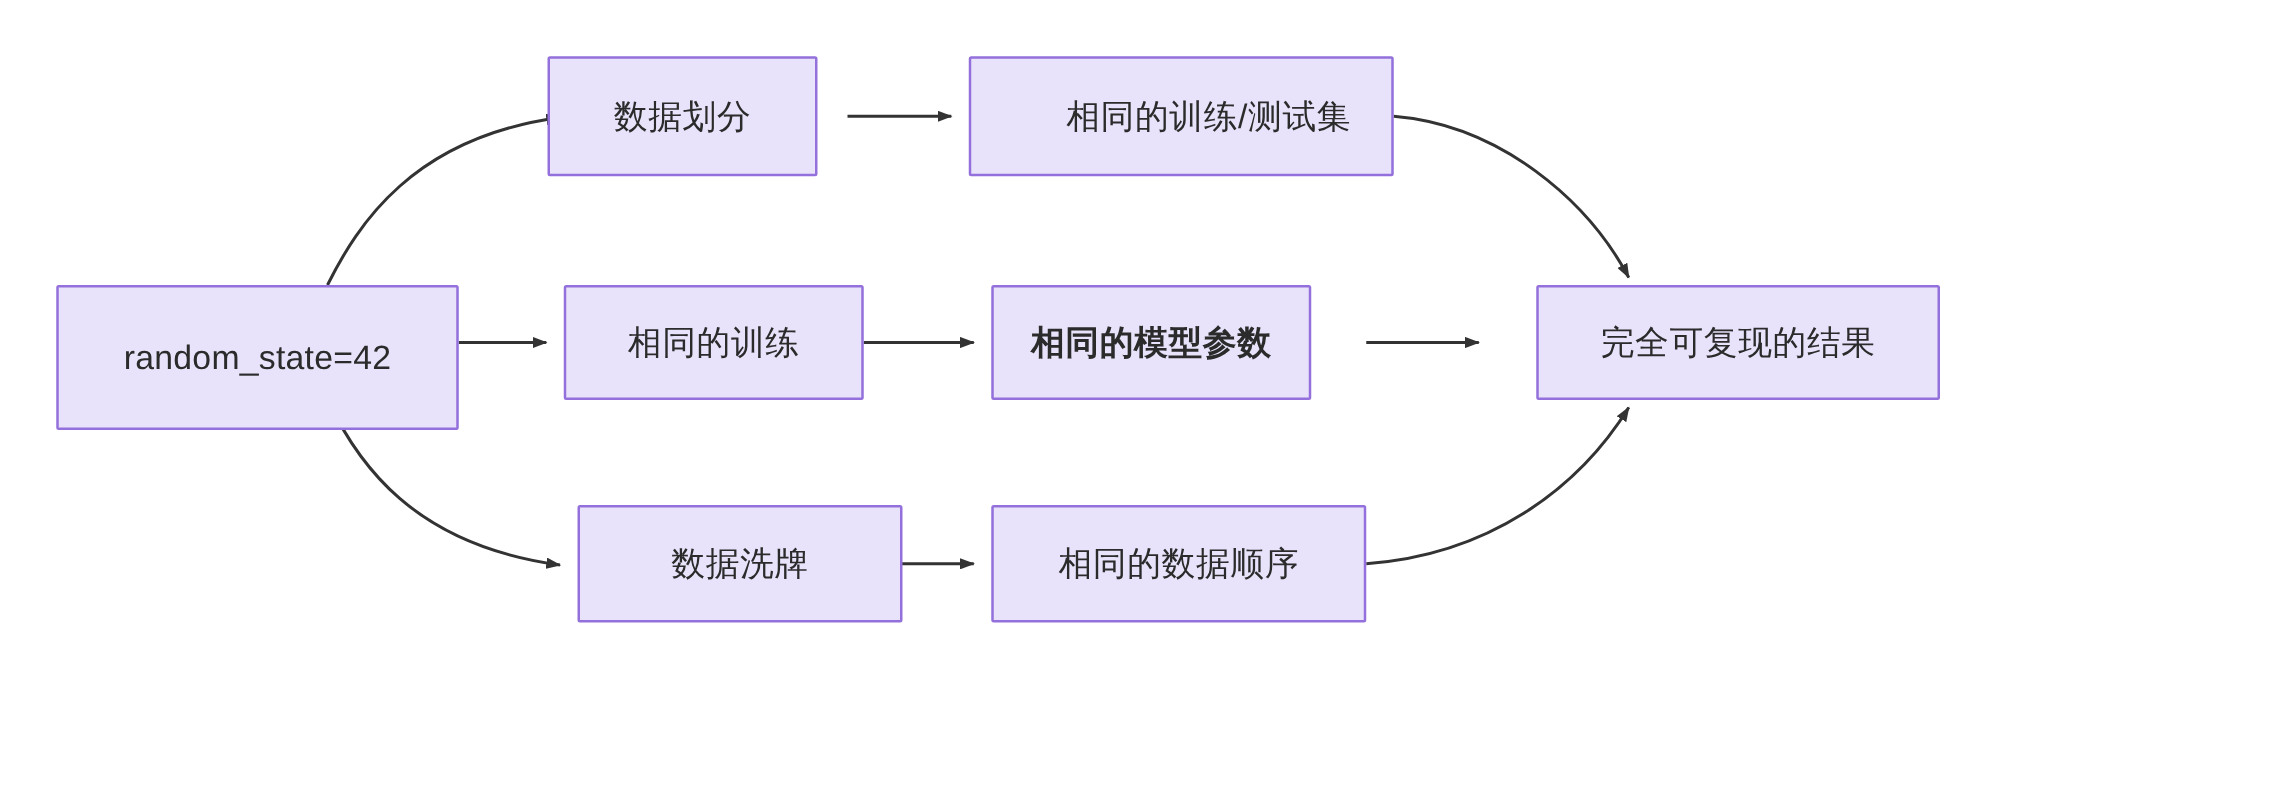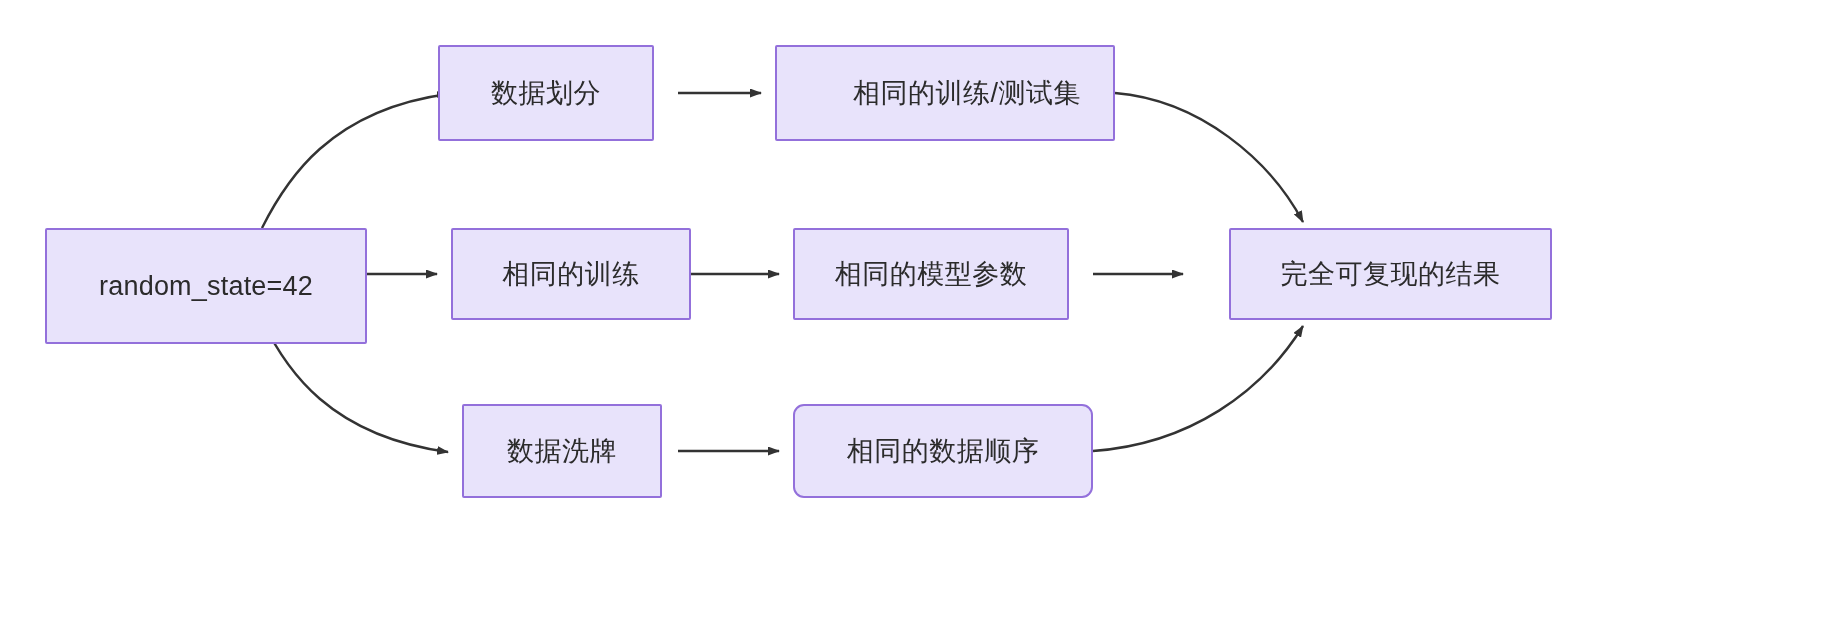--- a/index.html
+++ b/index.html
@@ -84,33 +84,33 @@
   </div>
 
   <div class="node" style="left:438px; top:45px; width:216px; height:96px;">
     <span class="node-label">数据划分</span>
   </div>
 
   <div class="node" style="left:451px; top:228px; width:240px; height:92px;">
     <span class="node-label">相同的训练</span>
   </div>
 
-  <div class="node" style="left:462px; top:404px; width:200px; height:94px;">
+  <div class="node" style="left:462px; top:404px; width:260px; height:94px;">
     <span class="node-label">数据洗牌</span>
   </div>
 
   <div class="node" style="left:775px; top:45px; width:340px; height:96px;padding-left:44px;">
     <span class="node-label">相同的训练/测试集</span>
   </div>
 
-  <div class="node" style="left:793px; top:228px; width:276px; height:92px;">
+  <div class="node" style="left:793px; top:228px; width:256px; height:92px;font-weight:bold;">
     <span class="node-label">相同的模型参数</span>
   </div>
 
-  <div class="node" style="left:793px; top:404px; width:300px; height:94px;border-radius:11px;">
+  <div class="node" style="left:793px; top:404px; width:300px; height:94px;">
     <span class="node-label">相同的数据顺序</span>
   </div>
 
   <div class="node" style="left:1197px; top:228px; width:323px; height:92px;margin-left:32px;">
     <span class="node-label">完全可复现的结果</span>
   </div>
 
 </div>
 
 </body></html>

